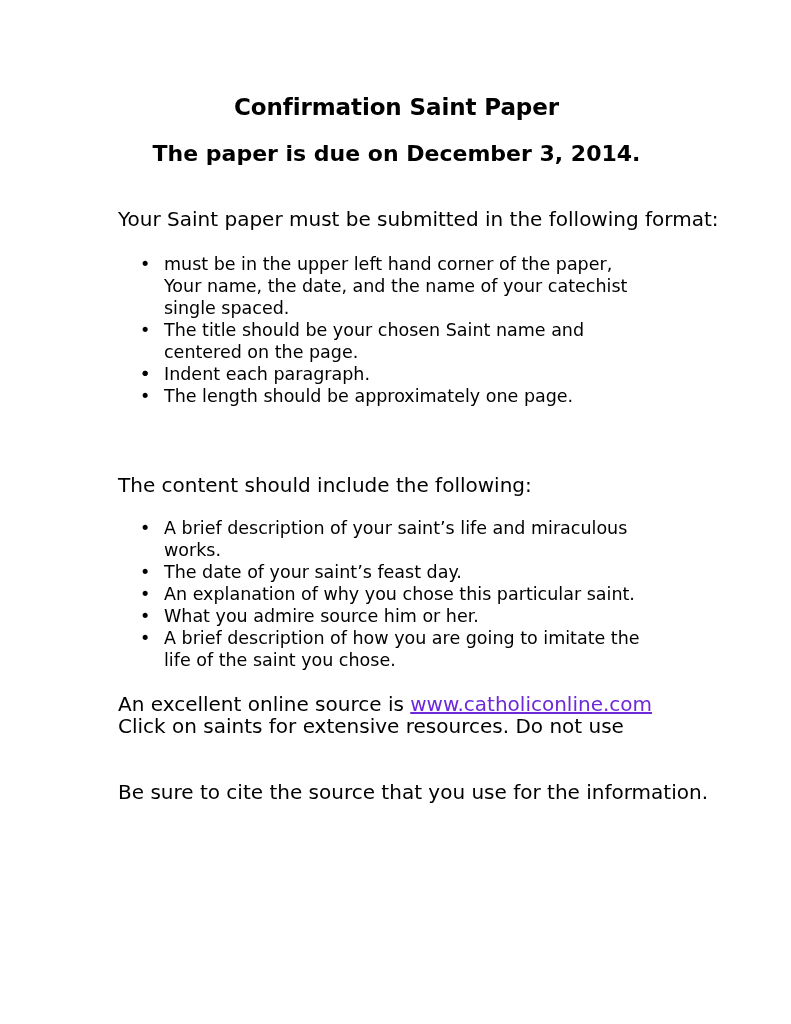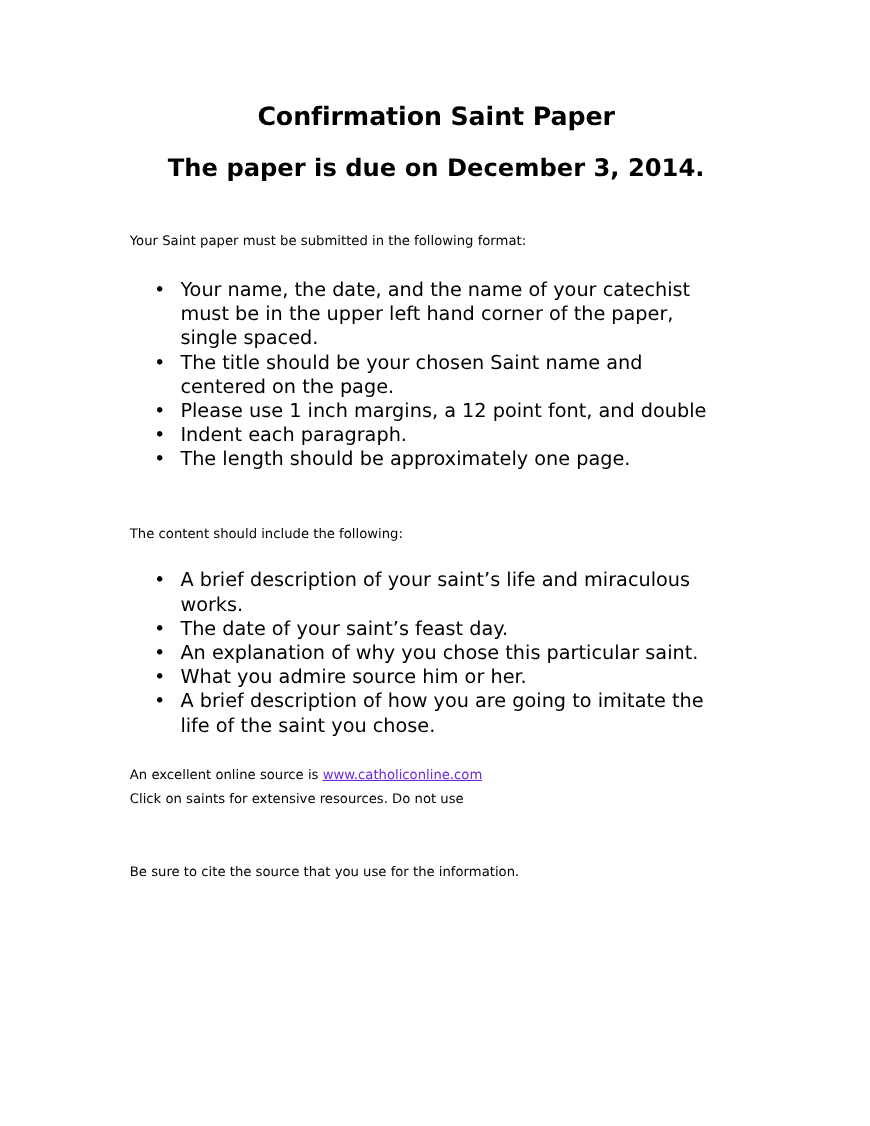--- a/index.html
+++ b/index.html
@@ -41,21 +41,21 @@
     top: 142px;
     text-align: center;
     font-weight: bold;
     font-size: 22px;
     line-height: 24px;
   }
   .para {
     position: absolute;
     left: 117px;
     width: 570px;
-    font-size: 12px;
+    font-size: 20px;
     line-height: 22px;
     white-space: nowrap;
   }
   .list {
     position: absolute;
     left: 117px;
     width: 570px;
     margin: 0;
     padding: 0;
     list-style: none;
@@ -93,32 +93,31 @@
 
   <div class="title">Confirmation Saint Paper</div>
 
   <div class="subtitle">The paper is due on December 3, 2014.</div>
 
   <div class="para" style="top:208px;">Your Saint paper must be submitted in the following format:</div>
 
   <ul class="list" style="top:253px;">
     <li>
       <span class="bullet">•</span>
+      <span class="line">must be in the upper left hand corner of the paper,</span>
       <span class="line">Your name, the date, and the name of your catechist</span>
-      <span class="line">must be in the upper left hand corner of the paper,</span>
       <span class="line">single spaced.</span>
     </li>
     <li>
       <span class="bullet">•</span>
       <span class="line">The title should be your chosen Saint name and</span>
       <span class="line">centered on the page.</span>
     </li>
     <li>
       <span class="bullet">•</span>
-      <span class="line">Please use 1 inch margins, a 12 point font, and double</span>
     </li>
     <li>
       <span class="bullet">•</span>
       <span class="line">Indent each paragraph.</span>
     </li>
     <li>
       <span class="bullet">•</span>
       <span class="line">The length should be approximately one page.</span>
     </li>
   </ul>

